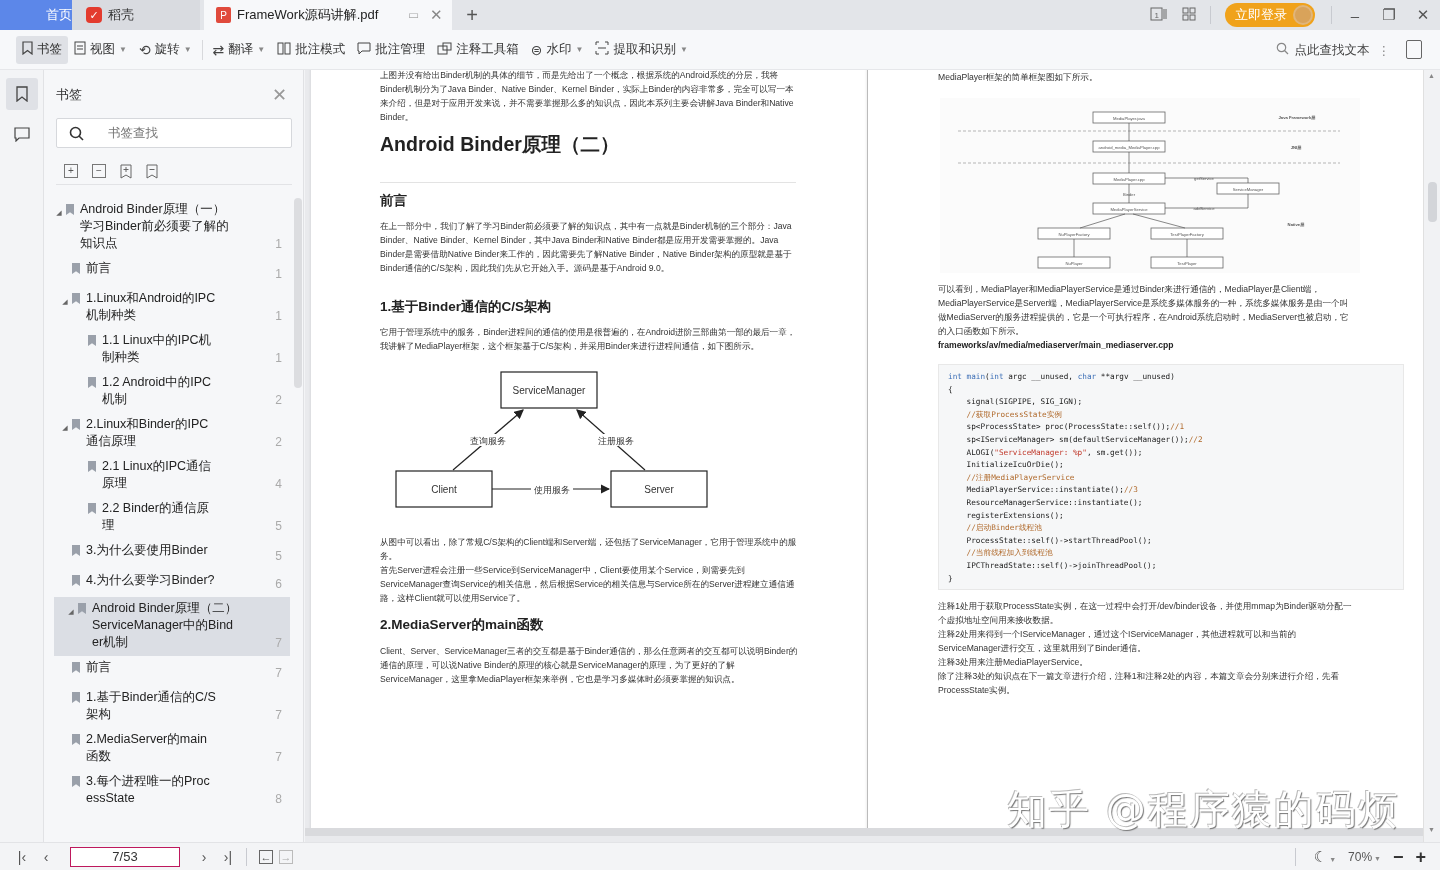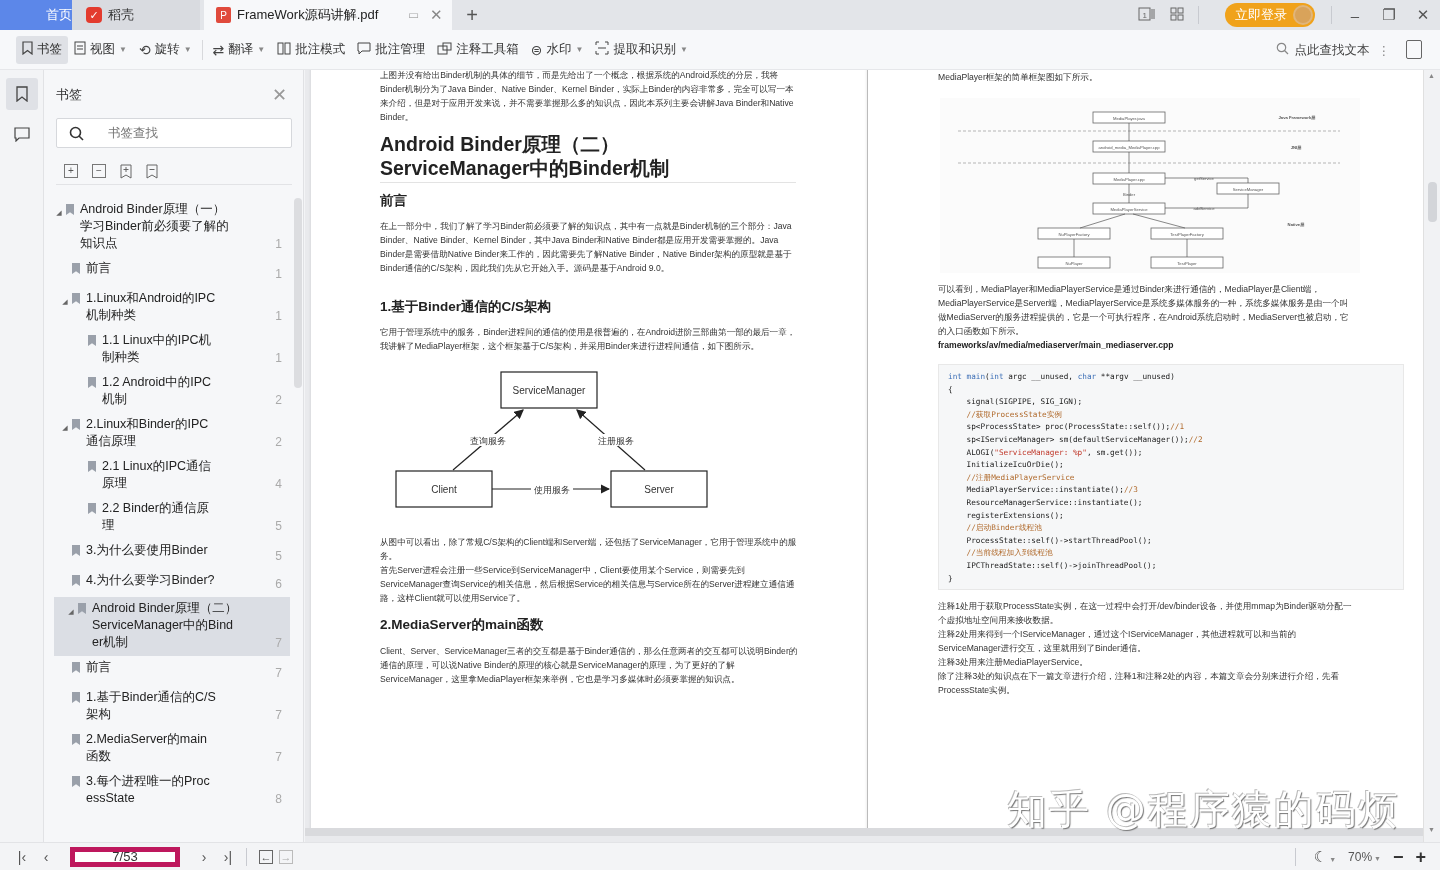--- a/index.html
+++ b/index.html
@@ -9,21 +9,21 @@
 .tab-home{left:0;width:72px;background:#5c87e9;color:#fff;justify-content:flex-end}
 .tab-daoke{left:72px;width:128px;background:#d9dbe0;padding-left:14px;gap:6px;color:#333}
 .tab-pdf{left:204px;width:248px;background:#f7f8fa;padding-left:12px;gap:6px;color:#222}
 .logo-daoke{width:16px;height:16px;border-radius:4px;background:#e33b2e;color:#fff;font-size:11px;display:flex;align-items:center;justify-content:center;font-weight:bold}
 .logo-pdf{width:15px;height:16px;border-radius:2px;background:#e04a3c;color:#fff;font-size:10px;display:flex;align-items:center;justify-content:center}
 .tab-pdf .pin{position:absolute;left:204px;color:#aaa;font-size:12px}
 .tab-pdf .close{position:absolute;left:226px;color:#888;font-size:15px}
 .tab-add{left:462px;width:20px;font-size:20px;color:#555;justify-content:center}
 .tb-right{position:absolute;top:0;height:30px;right:0;display:flex;align-items:center}
 .tb-icon{width:30px;text-align:center;color:#555;font-size:14px}
-.login-btn{height:24px;border-radius:12px;background:#f0a21b;color:#fff;font-size:13px;display:flex;align-items:center;padding:0 2px 0 10px;gap:6px;margin:0 10px 0 20px}
+.login-btn{height:24px;border-radius:12px;background:#f0a21b;color:#fff;font-size:13px;display:flex;align-items:center;padding:0 2px 0 10px;gap:6px;margin:0 10px 0 8px}
 .avatar{width:20px;height:20px;border-radius:50%;background:#d9a35a;border:2px solid #fff3}
 .sep-v{width:1px;height:18px;background:#c8cad0;margin:0 6px}
 .winbtn{width:34px;text-align:center;font-size:15px;color:#555}
 
 .toolbar{position:absolute;left:0;top:30px;width:1440px;height:40px;background:#f7f8fa;border-bottom:1px solid #e6e7ea;display:flex;align-items:center;padding-left:16px;font-size:12.5px;color:#333}
 .tool{display:flex;align-items:center;gap:4px;height:28px;padding:0 6px;border-radius:3px}
 .tool.active{background:#dfe1e6}
 .tool .ic{font-size:14px;color:#444}
 .tool .caret{font-size:8px;color:#888}
 .tool-sep{width:1px;height:20px;background:#d8d9dc;margin:0 4px}
@@ -46,21 +46,21 @@
 .node{position:relative;display:flex;font-size:12.5px;color:#222;line-height:17px;padding:3px 0 5px 0}
 .node.sel{background:#dbdee4}
 .node .tri{width:10px;font-size:7px;color:#666;padding-top:3px;text-align:center}
 .node .bm{width:8px;height:11px;background:#9aa0aa;margin:3px 6px 0 2px;clip-path:polygon(0 0,100% 0,100% 100%,50% 75%,0 100%)}
 .node .lbl{flex:0 0 auto;width:150px;word-break:break-all}
 .node .pg{position:absolute;right:8px;bottom:4px;font-size:12px;color:#aaa}
 .sb-scroll{position:absolute;left:250px;top:128px;width:8px;height:190px;background:#dcdde0;border-radius:4px}
 
 .bottombar{position:absolute;left:0;top:842px;width:1440px;height:28px;background:#f3f4f6;border-top:1px solid #e2e3e6;display:flex;align-items:center;font-size:13px;color:#555}
 .nav-ic{width:24px;text-align:center;font-size:14px;color:#555}
-.page-input{width:110px;height:20px;border:5px solid #be185d;background:#fff;text-align:center;font-size:13px;color:#333;margin:0 12px;font-family:inherit}
+.page-input{width:110px;height:20px;border:1px solid #be185d;background:#fff;text-align:center;font-size:13px;color:#333;margin:0 12px;font-family:inherit}
 .bb-right{position:absolute;right:14px;top:0;height:28px;display:flex;align-items:center;gap:12px;font-size:12px;color:#555}
 
 .viewer{position:absolute;left:305px;top:70px;width:1135px;height:772px;background:#e9eaed;overflow:hidden}
 .page{position:absolute;top:-10px;height:770px;background:#fff;box-shadow:0 0 3px rgba(0,0,0,0.12)}
 .page1{left:6px;width:556px}
 .page2{left:562px;width:556px;border-left:1px solid #bbb}
 .p{font-size:8.6px;line-height:14px;color:#333}
 .h1{font-size:19.5px;font-weight:bold;line-height:24px;color:#222}
 .h2{font-size:13.5px;font-weight:bold;color:#222}
 .vscroll{position:absolute;right:0;top:0;width:17px;height:772px;background:#f1f2f4;border-left:1px solid #e0e0e0}
@@ -313,21 +313,20 @@
     </div>
   </div>
   <div class="sb-scroll"></div>
 </div>
 
 <div class="viewer">
 
   <div class="page page1">
     <div class="p" style="position:absolute;left:69px;top:8px;width:416px">上图并没有给出Binder机制的具体的细节，而是先给出了一个概念，根据系统的Android系统的分层，我将Binder机制分为了Java Binder、Native Binder、Kernel Binder，实际上Binder的内容非常多，完全可以写一本来介绍，但是对于应用开发来说，并不需要掌握那么多的知识点，因此本系列主要会讲解Java Binder和Native Binder。</div>
     <div class="h1" style="position:absolute;left:69px;top:72px">Android Binder原理（二）</div>
-    <div class="h1" style="position:absolute;left:69px;top:96px">ServiceManager中的Binder机制</div>
     <div style="position:absolute;left:69px;top:122px;width:416px;height:1px;background:#e3e3e3"></div>
     <div class="h2" style="position:absolute;left:69px;top:132px">前言</div>
     <div class="p" style="position:absolute;left:69px;top:159px;width:418px">在上一部分中，我们了解了学习Binder前必须要了解的知识点，其中有一点就是Binder机制的三个部分：Java Binder、Native Binder、Kernel Binder，其中Java Binder和Native Binder都是应用开发需要掌握的。Java Binder是需要借助Native Binder来工作的，因此需要先了解Native Binder，Native Binder架构的原型就是基于Binder通信的C/S架构，因此我们先从它开始入手。源码是基于Android 9.0。</div>
     <div class="h2" style="position:absolute;left:69px;top:238px">1.基于Binder通信的C/S架构</div>
     <div class="p" style="position:absolute;left:69px;top:265px;width:418px">它用于管理系统中的服务，Binder进程间的通信的使用是很普遍的，在Android进阶三部曲第一部的最后一章，我讲解了MediaPlayer框架，这个框架基于C/S架构，并采用Binder来进行进程间通信，如下图所示。</div>
 
     <svg style="position:absolute;left:70px;top:300px" width="420" height="160">
       <defs>
           <marker id="ah" markerWidth="8" markerHeight="8" refX="7" refY="4" orient="auto">
             <path d="M0 0L8 4L0 8z" fill="#222"></path>

